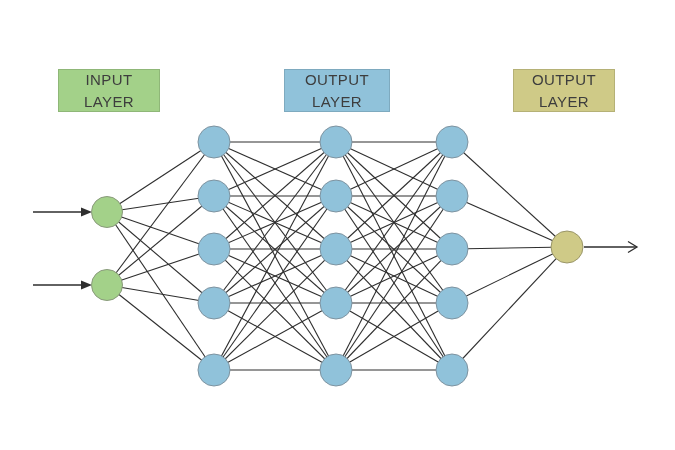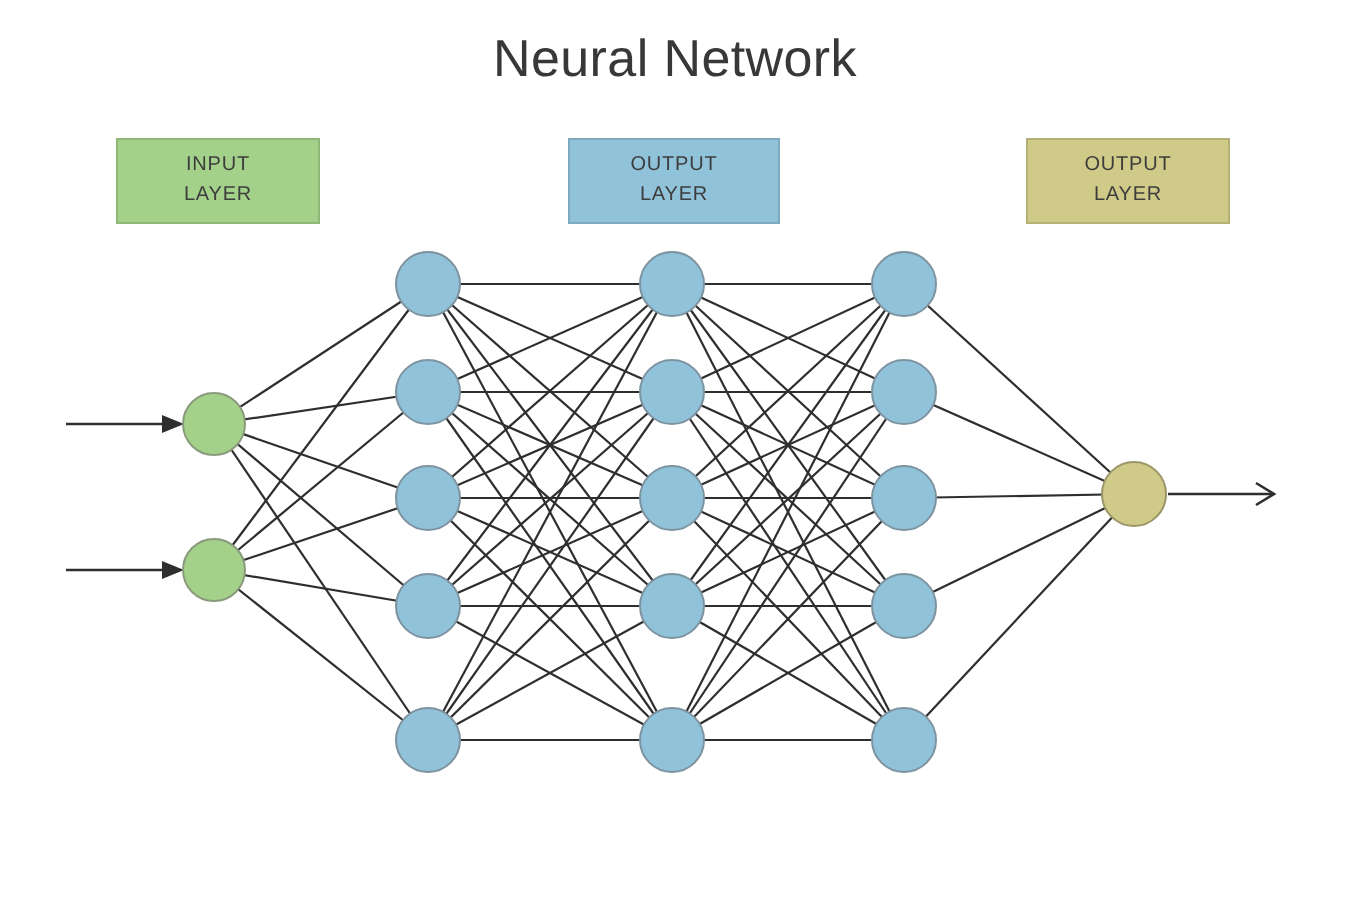--- a/index.html
+++ b/index.html
@@ -27,21 +27,21 @@
     letter-spacing: 0.2px;
   }
   .layer-label {
     position: absolute;
     top: 69px;
     height: 43px;
     display: flex;
     flex-direction: column;
     align-items: center;
     justify-content: center;
-    font-size: 10px;
+    font-size: 15px;
     line-height: 1.45;
     color: #3d3d3d;
     letter-spacing: 0.4px;
     border: 1px solid rgba(0,0,0,0.12);
     box-sizing: border-box;
     text-align: center;
   }
   .label-input  { left: 58px;  width: 102px; }
   .label-hidden { left: 284px; width: 106px; }
   .label-output { left: 513px; width: 102px; }
@@ -49,21 +49,20 @@
     position: absolute;
     top: 0;
     left: 0;
   }
 </style>
 </head>
 <body>
 
 <div class="canvas">
 
-  <div class="title">Neural Network</div>
 
   <div class="layer-label label-input" style="background: rgb(163, 209, 137);">
     <span>INPUT</span>
     <span>LAYER</span>
   </div>
 
   <div class="layer-label label-hidden" style="background: rgb(144, 194, 218);">
     <span>OUTPUT</span>
     <span>LAYER</span>
   </div>

